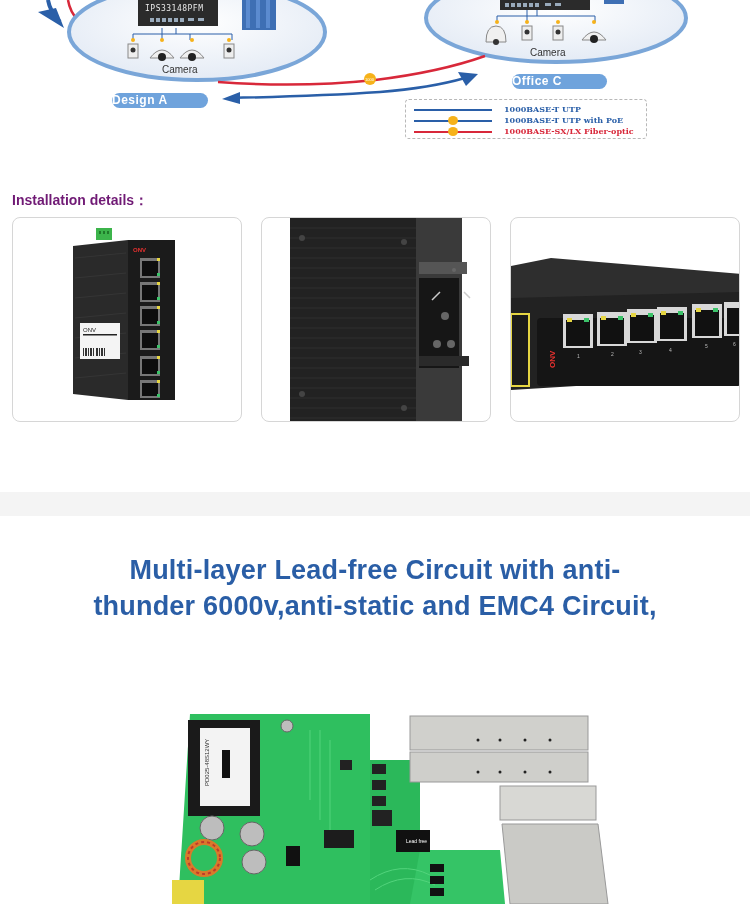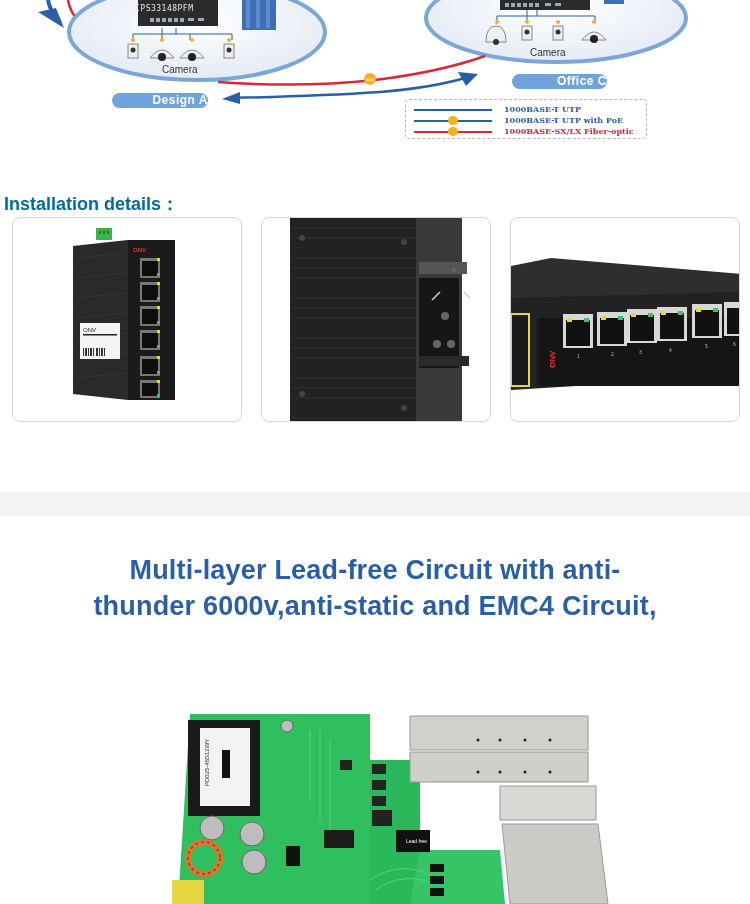--- a/index.html
+++ b/index.html
@@ -5,36 +5,36 @@
   * { box-sizing: border-box; margin: 0; padding: 0; }
   html, body { width: 750px; height: 904px; overflow: hidden; background: #ffffff; }
   body { font-family: "Liberation Sans", "DejaVu Sans", sans-serif; position: relative; }
 
   
   .diagram { position: absolute; left: 0; top: 0; width: 750px; height: 150px; overflow: hidden; }
   .diagram svg { position: absolute; left: 0; top: 0; }
   .office-pill {
     position: absolute; height: 15px; border-radius: 8px;
     background: #6fa3dc; color: #fff; font-weight: bold; font-size: 12px;
-    line-height: 15px; text-align: right; letter-spacing: 0.5px;
+    line-height: 15px; text-align: left; letter-spacing: 0.5px;
   }
   .switch-label { position: absolute; color: #e8e8e8; font-size: 8px; font-family: "DejaVu Sans Mono", monospace; letter-spacing: 0.5px; }
   .camera-caption { position: absolute; font-size: 10px; color: #333; }
   .legend {
     position: absolute; left: 405px; top: 99px; width: 242px; height: 40px;
     border: 1px dashed #b8b8b8; border-radius: 4px; background: #fff;
   }
   .legend-row { position: absolute; left: 0; width: 100%; height: 11px; }
   .legend-line { position: absolute; left: 8px; top: 5px; width: 78px; height: 2px; }
   .legend-dot { position: absolute; left: 42px; top: 1px; width: 10px; height: 9px; border-radius: 50%; background: #f6b21a; }
   .legend-text { position: absolute; left: 98px; top: 0; font-size: 8px; font-weight: bold; font-family: "DejaVu Serif", serif; white-space: nowrap; }
 
   
   .install-heading {
-    position: absolute; left: 4px; top: 192px; font-size: 18px; font-weight: bold; color: #0369a1;
+    position: absolute; left: 12px; top: 192px; font-size: 14px; font-weight: bold; color: #701a75;
   }
   .card {
     position: absolute; top: 217px; width: 230px; height: 205px;
     border: 1px solid #d6d6d6; border-radius: 8px; background: #fff; overflow: hidden;
   }
   .card svg { position: absolute; left: 0; top: 0; }
 
   
   .band { position: absolute; left: 0; top: 492px; width: 750px; height: 24px; background: #f4f4f4; }
 
@@ -142,21 +142,21 @@
     </g>
 
     <path d="M218 82 Q300 88 375 80 Q440 72 485 56" stroke="#d8283a" stroke-width="2.5" fill="none"></path>
     <circle cx="370" cy="79" r="6" fill="#f6b21a"></circle>
     <text x="365" y="81" font-size="4" fill="#fff" font-family="Liberation Sans, sans-serif">1000</text>
     <path d="M230 98 Q320 96 380 92 Q430 88 465 78" stroke="#2a5fa8" stroke-width="2.5" fill="none"></path>
     <polygon points="222,99 240,92 240,104" fill="#2a5fa8"></polygon>
     <polygon points="478,74 458,72 466,86" fill="#2a5fa8"></polygon>
   </svg>
 
-  <div class="switch-label" style="left:135px; top:4px;">IPS33148PFM</div>
+  <div class="switch-label" style="left:145px; top:4px;">IPS33148PFM</div>
   <div class="camera-caption" style="left:162px; top:64px;">Camera</div>
   <div class="camera-caption" style="left:530px; top:47px;">Camera</div>
   <div class="office-pill" style="left:112px; top:93px; width:96px;">Design A</div>
   <div class="office-pill" style="left:512px; top:74px; width:95px;">Office C</div>
 
   <div class="legend">
     <div class="legend-row" style="top:4px;">
       <div class="legend-line" style="background:#2a5fa8;"></div>
       <div class="legend-text" style="color:#2a5fa8;">1000BASE-T UTP</div>
     </div>

